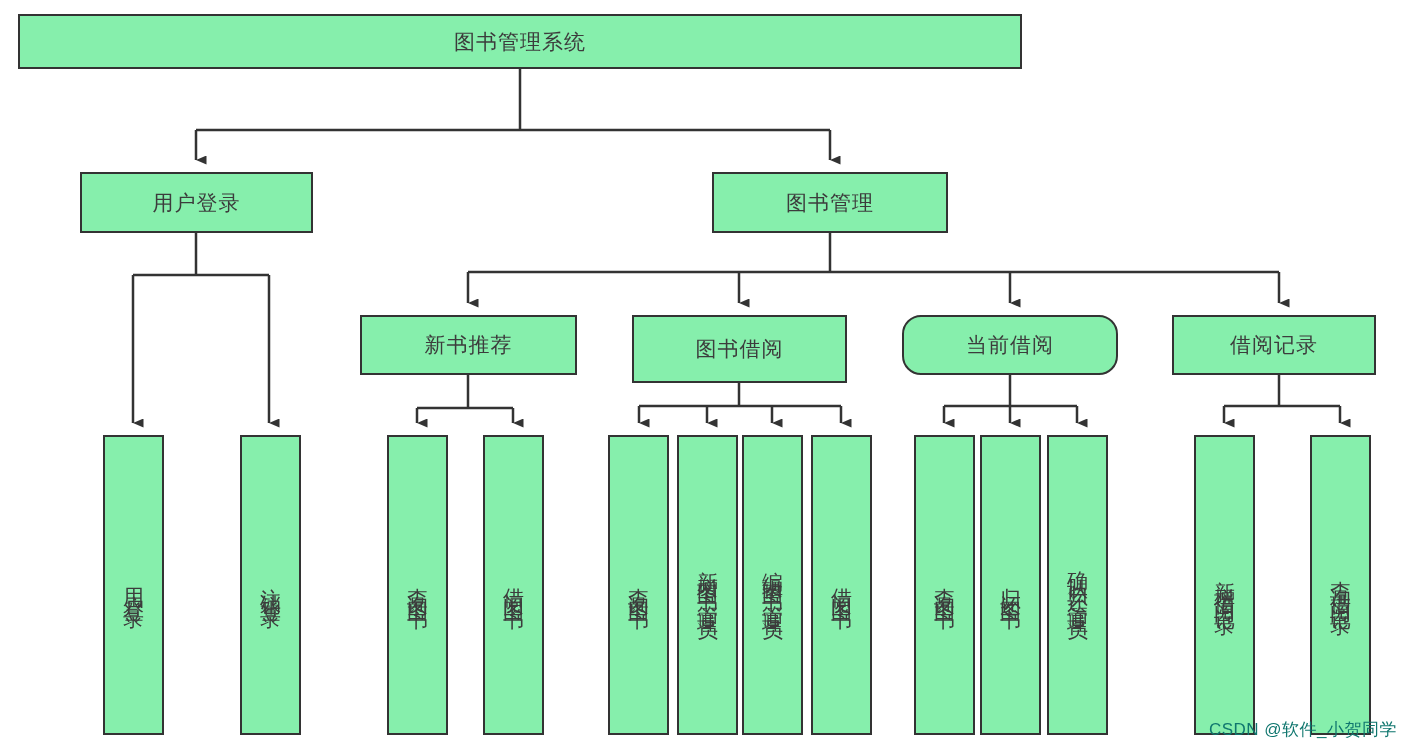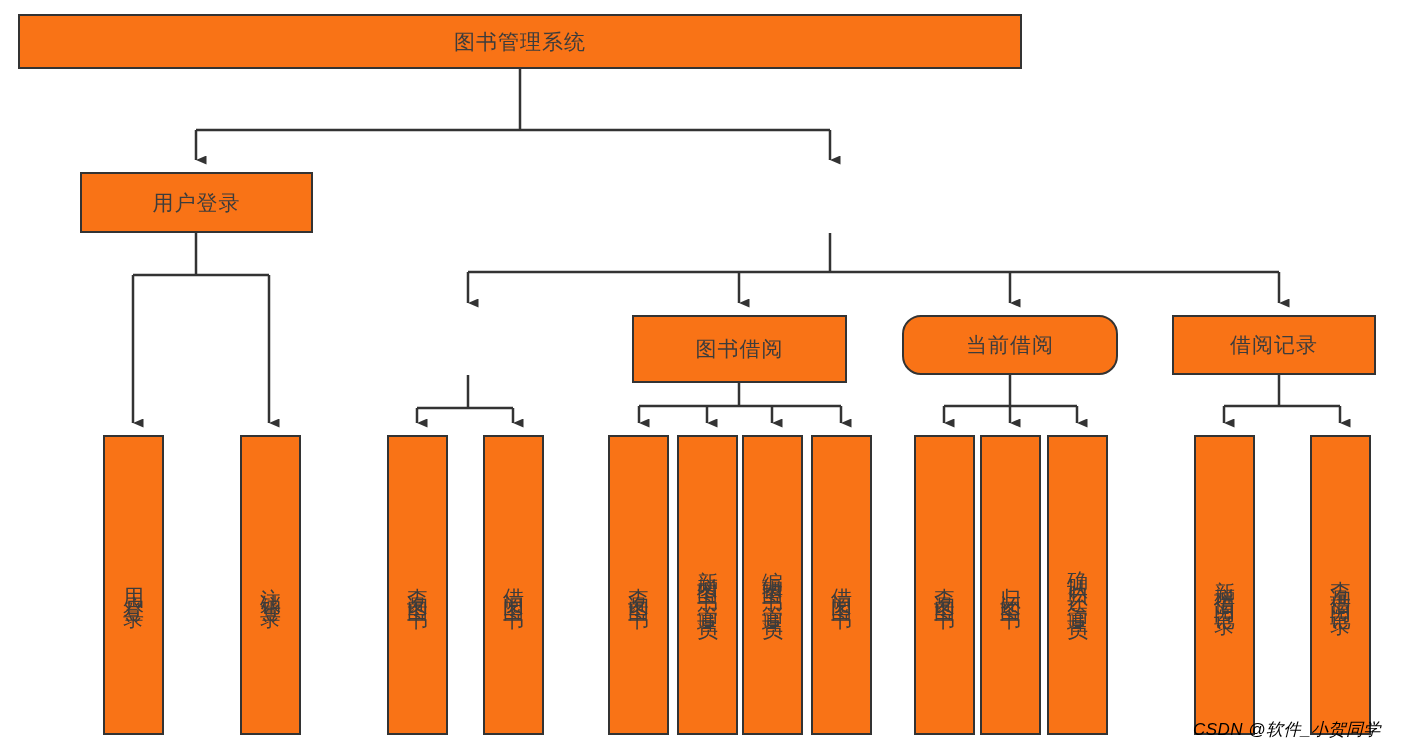--- a/index.html
+++ b/index.html
@@ -17,21 +17,21 @@
   svg#edges{
     position:absolute;
     left:0;top:0;
     width:1405px;height:747px;
     pointer-events:none;
   }
   .node{
     position:absolute;
     box-sizing:border-box;
     border:2.5px solid #333333;
-    background:#f97316;
+    background:#86efac;
     display:flex;
     align-items:center;
     justify-content:center;
     color:#3c3c3c;
   }
   .node.horiz{
     font-size:21px;
     letter-spacing:1px;
     line-height:1.2;
   }
@@ -48,27 +48,26 @@
     padding-top:6px;
     padding-bottom:6px;
   }
   .node.vert span{
     writing-mode:vertical-rl;
     text-orientation:upright;
     display:block;
   }
   .watermark{
     position:absolute;
-    right:24px;
+    right:8px;
     bottom:6px;
     font-size:17px;
-    color:#000000;
+    color:#0f766e;
     letter-spacing:0.5px;
     white-space:nowrap;
-    font-style:italic;
   }
 </style>
 </head>
 <body>
 
 <div id="canvas">
 
   <svg id="edges" viewBox="0 0 1405 747">
     <defs>
       <marker id="arrow" markerWidth="9" markerHeight="11" refX="4.5" refY="10.5" orient="auto" markerUnits="userSpaceOnUse">
@@ -120,21 +119,27 @@
   </svg>
 
   <div class="node horiz root" style="left:18px;top:14px;width:1004px;height:55px;">
     <span>图书管理系统</span>
   </div>
 
   <div class="node horiz" style="left:80px;top:172px;width:233px;height:61px;">
     <span>用户登录</span>
   </div>
 
+  <div class="node horiz" style="left:712px;top:172px;width:236px;height:61px;">
+    <span>图书管理</span>
+  </div>
 
+  <div class="node horiz" style="left:360px;top:315px;width:217px;height:60px;">
+    <span>新书推荐</span>
+  </div>
 
   <div class="node horiz" style="left:632px;top:315px;width:215px;height:68px;">
     <span>图书借阅</span>
   </div>
 
   <div class="node horiz" style="left:902px;top:315px;width:216px;height:60px;border-radius:19px;">
     <span>当前借阅</span>
   </div>
 
   <div class="node horiz" style="left:1172px;top:315px;width:204px;height:60px;">

